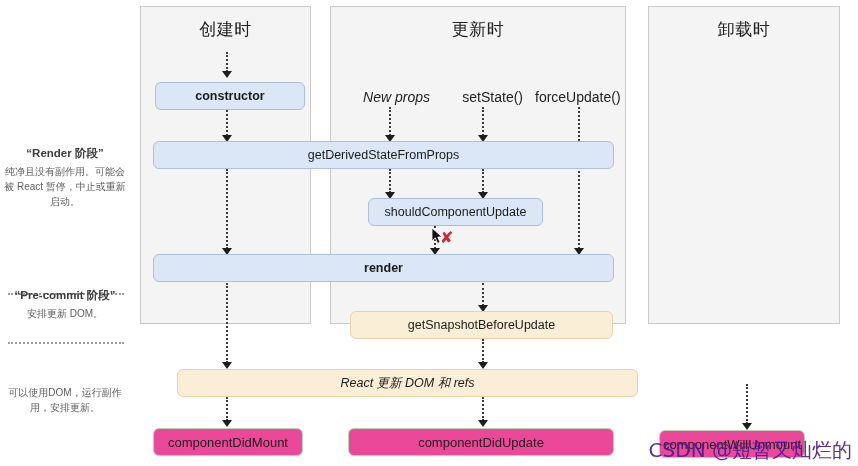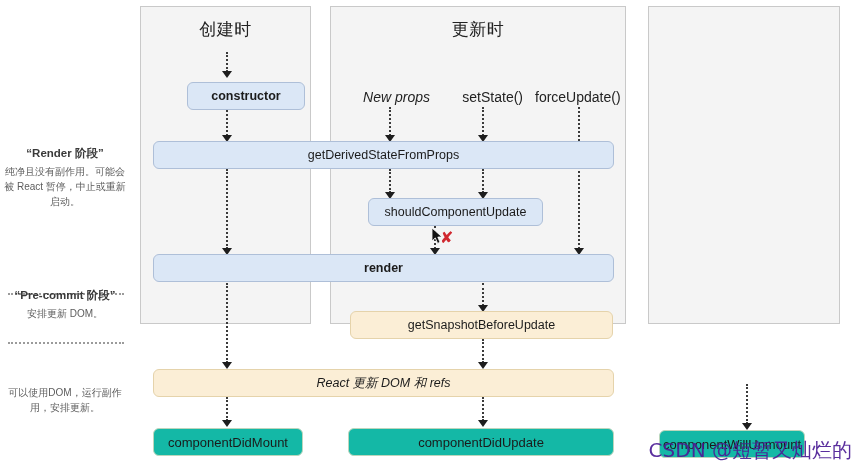--- a/index.html
+++ b/index.html
@@ -32,23 +32,23 @@
   
   .box{
     position:absolute;box-sizing:border-box;border-radius:6px;
     display:flex;align-items:center;justify-content:center;
     font-size:12.5px;color:#1b1b1b;text-align:center;
     border:1px solid #b9c7dd;background:#dbe7f6;
     height:28px;
   }
   .box.blue{background:#dbe7f6;border-color:#aebfd8;}
   .box.orange{background:#fbeed6;border-color:#e5d3ab;}
-  .box.green{background:#14b8a6;border-color:#bcd6bc;}
+  .box.green{background:#ec4899;border-color:#bcd6bc;}
   .box.b{font-weight:bold;}
-  .box.i{font-style:italic;}
+  .box.i{font-style:italic;margin-left:24px;}
   .box.green{font-size:13px;}
 
   
   .trigger{
     position:absolute;font-size:14px;color:#222;text-align:right;
     white-space:nowrap;
   }
   .trigger.i{font-style:italic;}
 
   
@@ -79,20 +79,21 @@
 <body>
 
 <div id="stage">
 
   <div class="panel" style="left:140px;width:171px;height:318px;"></div>
   <div class="panel" style="left:330px;width:296px;height:318px;"></div>
   <div class="panel" style="left:648px;width:192px;height:318px;"></div>
 
   <div class="panel-title" style="left:140px;top:18px;width:171px;">创建时</div>
   <div class="panel-title" style="left:330px;top:18px;width:296px;">更新时</div>
+  <div class="panel-title" style="left:648px;top:18px;width:192px;">卸载时</div>
 
   <div class="phase" style="top:146px;">
     <div class="phase-title">“Render 阶段”</div>
     <div class="phase-desc">纯净且没有副作用。可能会被 React 暂停，中止或重新启动。</div>
   </div>
 
   <div class="hdivider" style="top:293px;"></div>
 
   <div class="phase" style="top:288px;">
     <div class="phase-title">“Pre-commit 阶段”</div>
@@ -152,21 +153,21 @@
 
   <div class="vline" style="left:482px;top:339px;height:24px;"></div>
   <div class="arrowhead" style="left:478px;top:362px;"></div>
 
   <div class="vline" style="left:482px;top:397px;height:24px;"></div>
   <div class="arrowhead" style="left:478px;top:420px;"></div>
 
   <div class="vline" style="left:746px;top:384px;height:40px;"></div>
   <div class="arrowhead" style="left:742px;top:423px;"></div>
 
-  <div class="box blue b" style="left:155px;top:82px;width:118px;margin-left:32px;">constructor</div>
+  <div class="box blue b" style="left:155px;top:82px;width:150px;">constructor</div>
 
   <div class="box blue" style="left:153px;top:141px;width:461px;">getDerivedStateFromProps</div>
 
   <div class="box blue" style="left:368px;top:198px;width:175px;">shouldComponentUpdate</div>
 
   <div class="box blue b" style="left:153px;top:254px;width:461px;">render</div>
 
   <div class="box orange" style="left:350px;top:311px;width:263px;">getSnapshotBeforeUpdate</div>
 
   <div class="box orange i" style="left:153px;top:369px;width:461px;">React 更新 DOM 和 refs</div>

